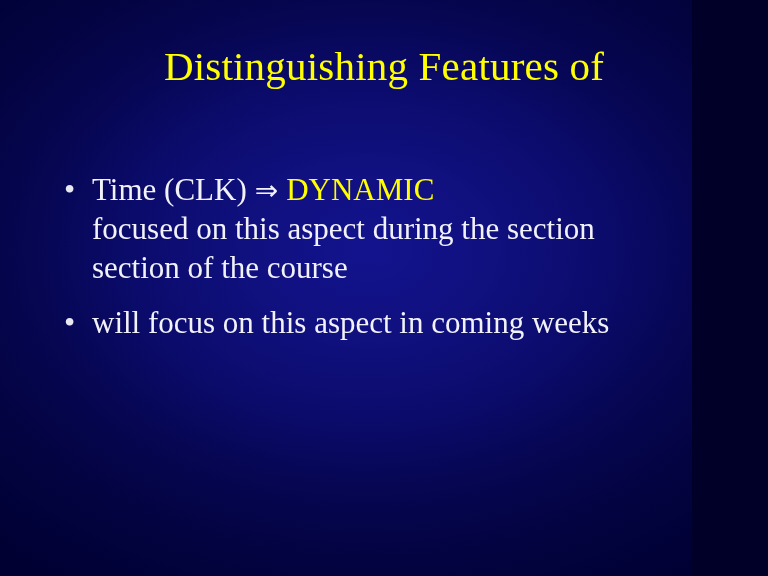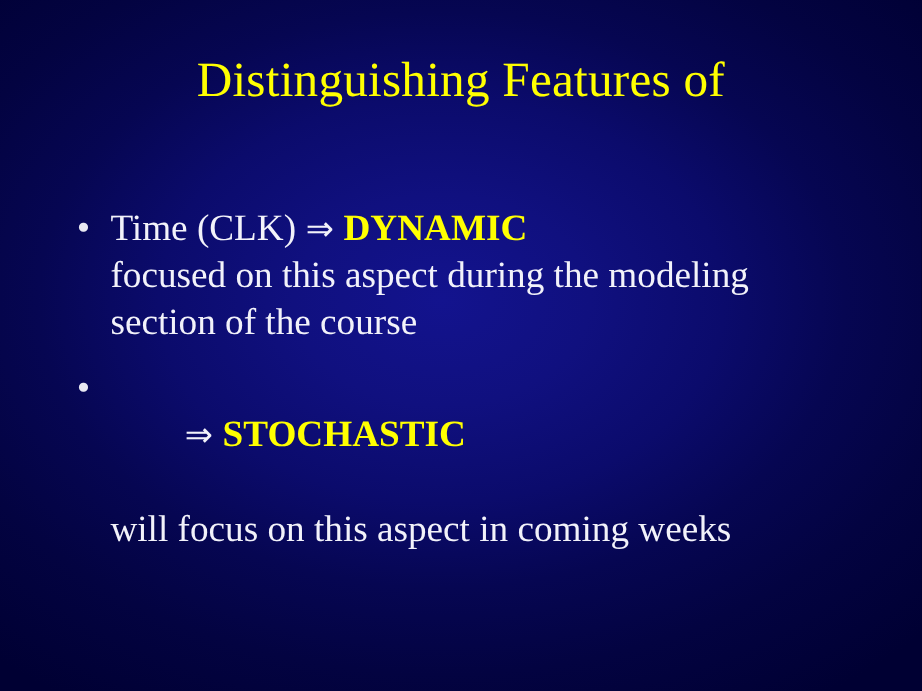--- a/index.html
+++ b/index.html
@@ -3,21 +3,21 @@
 <meta charset="utf-8">
 <title>Slide</title>
 <style>
   html, body {
     margin: 0;
     padding: 0;
     background: #000028;
   }
   #slide {
     position: relative;
-    width: 768px;
+    width: 692px;
     height: 576px;
     overflow: hidden;
     font-family: "Liberation Serif", "DejaVu Serif", serif;
     background-color: #00003f;
     background-image:
       radial-gradient(ellipse 560px 400px at 368px 250px,
         #13138e 0%,
         #10107f 22%,
         #0b0b6c 42%,
         #060652 60%,
@@ -70,21 +70,20 @@
     color: #f2f2fa;
     font-size: 31px;
     line-height: 39px;
     white-space: pre;
   }
   .line.indented {
     padding-left: 36px;
   }
   .hl {
     color: #ffff00;
-    font-weight: bold;
   }
   .arrow {
     color: #f2f2fa;
     font-family: "DejaVu Sans", "Liberation Sans", sans-serif;
     font-size: 28px;
   }
   .spacer-sm { display: inline-block; width: 8px; }
 </style>
 </head>
 <body>
@@ -95,28 +94,25 @@
     <div class="title-line">Distinguishing Features of</div>
   </div>
 
   <div id="body-block">
 
     <div class="bullet-group">
       <div class="bullet-first-line">
         <span class="bullet-marker">•</span>
         <span class="line" style="display:inline;">Time (CLK)</span><span class="spacer-sm"></span><span class="arrow">⇒</span><span class="spacer-sm"></span><span class="line hl" style="display:inline;">DYNAMIC</span>
       </div>
-      <div class="line indented">focused on this aspect during the modeling</div>
+      <div class="line indented">focused on this aspect during the section</div>
       <div class="line indented">section of the course</div>
     </div>
 
     <div class="bullet-group">
       <div class="bullet-first-line">
         <span class="bullet-marker">•</span>
-      </div>
-      <div class="line indented">
-        <span class="arrow">⇒</span><span class="spacer-sm"></span><span class="hl">STOCHASTIC</span>
       </div>
       <div class="line indented">will focus on this aspect in coming weeks</div>
     </div>
 
   </div>
 </div>
 
 </body></html>

